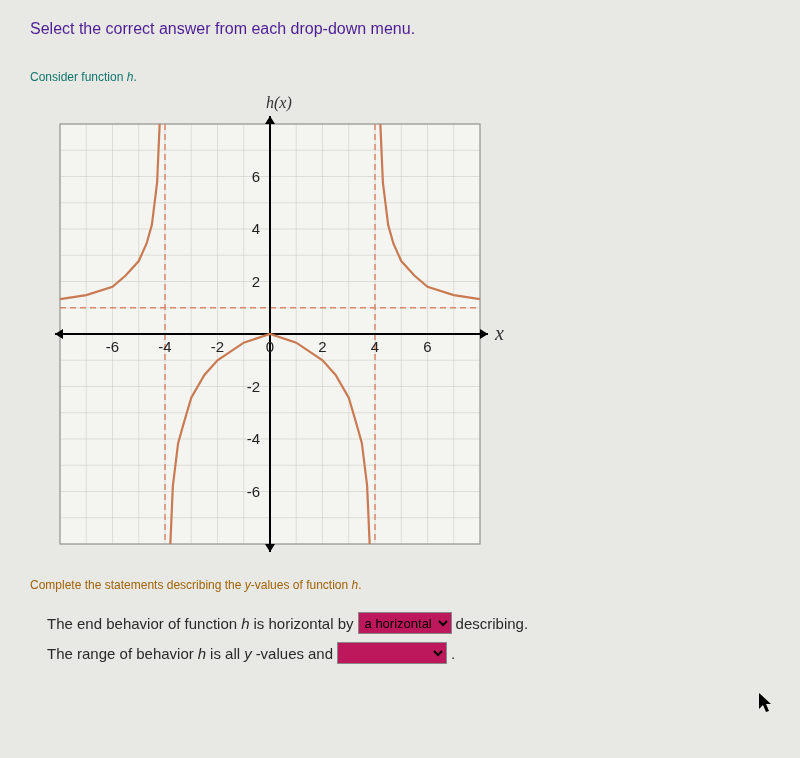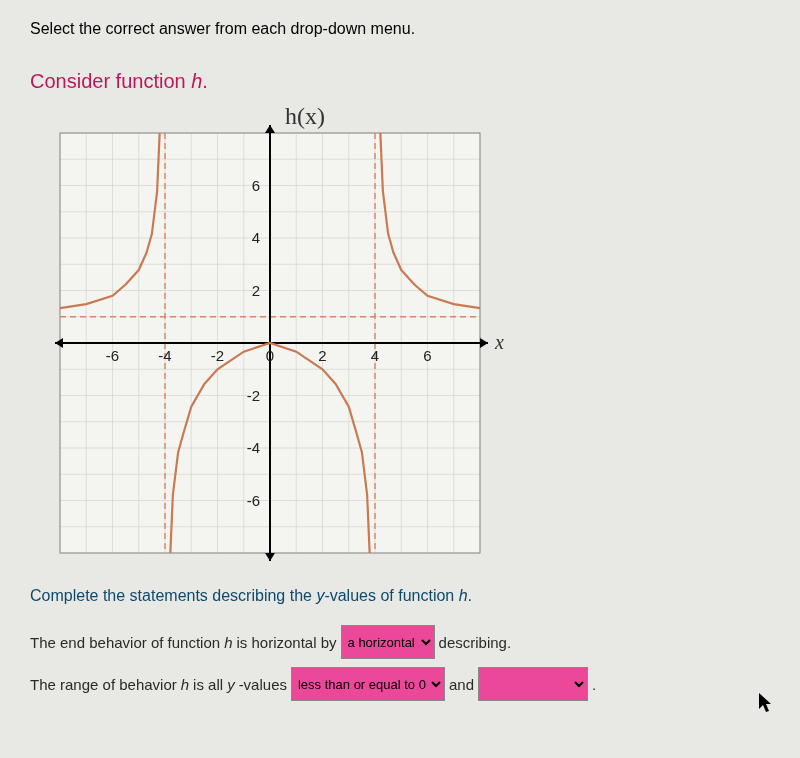--- a/index.html
+++ b/index.html
@@ -12,79 +12,81 @@
       background: #e8e8e4;
       width: 800px;
       height: 758px;
       padding: 20px 30px;
       position: relative;
       color: #333;
     }
     .instruction {
       font-size: 16px;
       margin-bottom: 24px;
-      color: #000000;
+      color: #4c1d95;
     }
     .consider {
-      font-size: 20px;
+      font-size: 12px;
       margin-bottom: 10px;
-      color: #be185d;
+      color: #0f766e;
       margin-top: 32px;
     }
     .consider i {
       font-style: italic;
     }
     .chart-container {
       position: relative;
       width: 480px;
       height: 460px;
       margin: 0 0 20px 0;
     }
     .axis-label-y {
       position: absolute;
       top: 0;
-      left: 255px;
-      font-size: 24px;
+      left: 236px;
+      font-size: 16px;
+      font-style: italic;
       font-family: 'Times New Roman', serif;
     }
     .axis-label-x {
       position: absolute;
       top: 228px;
       left: 465px;
       font-size: 20px;
       font-style: italic;
       font-family: 'Times New Roman', serif;
     }
     svg.chart {
       display: block;
     }
     .statement-intro {
-      font-size: 16px;
+      font-size: 12px;
       margin: 24px 0 20px 0;
-      color: #0c4a6e;
+      color: #a16207;
     }
     .statement-line {
       font-size: 15px;
       margin-bottom: 8px;
       display: flex;
       align-items: center;
       flex-wrap: wrap;
       gap: 4px;
       color: #2a2a2a;
+      margin-left: 17px;
     }
     .statement-line i {
       font-style: italic;
     }
     select {
       font-size: 13px;
       padding: 2px 2px;
       border: 1px solid #888;
-      background: #ec4899;
+      background: #be185d;
       font-family: Arial, sans-serif;
-      height: 34px;
+      height: 22px;
     }
     select.empty {
       min-width: 110px;
     }
     .cursor-icon {
       position: absolute;
       right: 25px;
       bottom: 40px;
       font-size: 20px;
       color: #000;
@@ -185,23 +187,20 @@
   </select>
   <span> describing.</span>
 </div>
 
 <div class="statement-line">
   <span>The range of behavior </span>
   <i>h</i>
   <span> is all </span>
   <i>y</i>
     <span>-values </span>
-  <select>
-    <option>less than or equal to 0</option>
-  </select>
   <span> and </span>
   <select class="empty">
     <option></option>
   </select>
   <span>.</span>
 </div>
 
 <span class="cursor-icon">
   <svg width="16" height="20" viewBox="0 0 16 20">
       <path d="M0 0 L0 16 L4 12 L7 19 L10 18 L7 11 L12 11 Z" fill="#000"></path>

